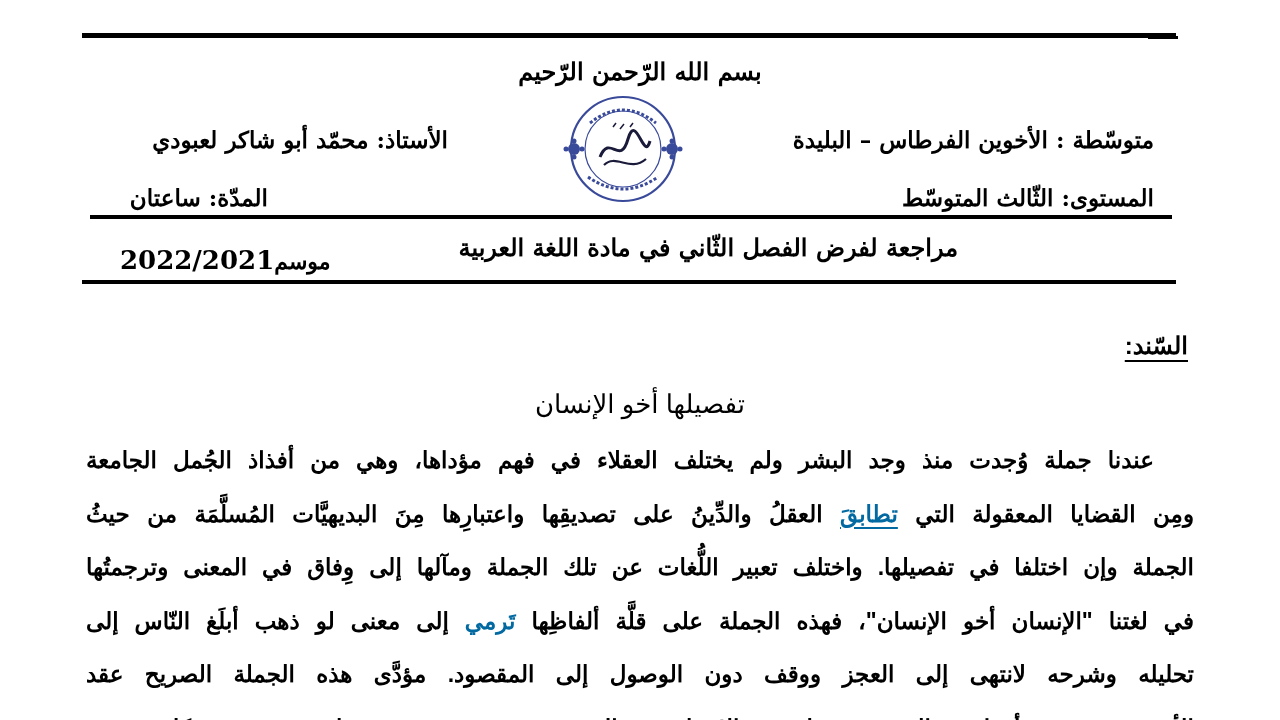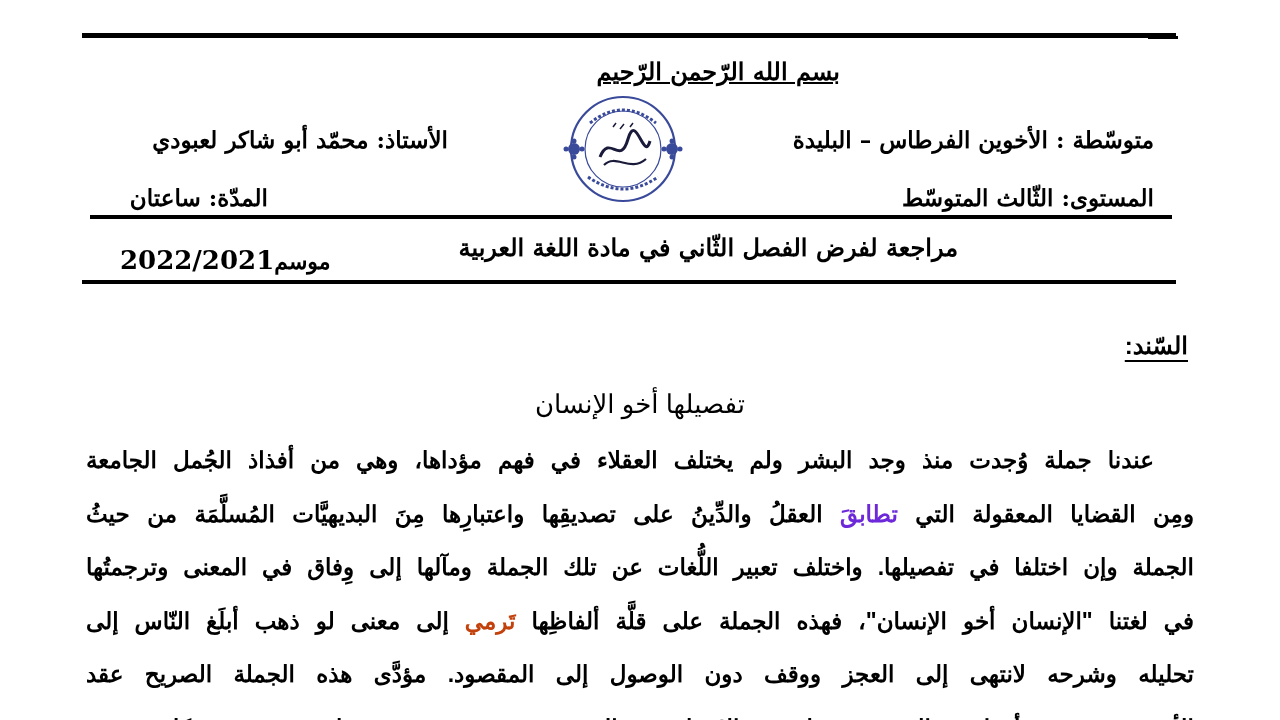--- a/index.html
+++ b/index.html
@@ -26,26 +26,25 @@
     }
     .rule-top { left: 82px; top: 33px; width: 1094px; height: 5px; }
     .rule-top-tail { left: 1148px; top: 36px; width: 30px; height: 3px; }
     .rule-mid { left: 90px; top: 215px; width: 1082px; height: 4px; }
     .rule-bottom { left: 82px; top: 280px; width: 1094px; height: 4px; }
 
     .abs { position: absolute; white-space: nowrap; direction: rtl; }
 
     .basmala {
       left: 440px; width: 400px; top: 52px;
-      text-align: right;
+      text-align: center;
       font-family: "DejaVu Serif", serif;
       font-weight: bold;
       font-size: 24px;
       line-height: 40px;
-      text-decoration: underline;
     }
     .hdr {
       font-family: "DejaVu Serif", serif;
       font-weight: bold;
       font-size: 23px;
       line-height: 36px;
       margin-top: 12px;
     }
     .school { right: 126px; top: 110px; }
     .level { right: 126px; top: 168px; }
@@ -101,22 +100,22 @@
       direction: rtl;
       text-align: justify;
       text-align-last: justify;
       font-family: "Liberation Sans", sans-serif;
       font-weight: bold;
       font-size: 23px;
       line-height: 53.6px;
     }
     .body-line { display: block; white-space: nowrap; overflow: hidden; }
     .first-indent { padding-right: 40px; }
-    .hl-green { color: #6d28d9; text-underline-offset: 5px; }
-    .hl-red { color: #c2410c; }
+    .hl-green { color: #0369a1; text-decoration: underline; text-underline-offset: 5px; }
+    .hl-red { color: #0369a1; }
   </style>
 </head>
 <body>
 
 <div class="page">
 
   <div class="rule rule-top"></div>
   <div class="rule rule-top-tail"></div>
 
   <div class="abs basmala">بسم الله الرّحمن الرّحيم</div>

